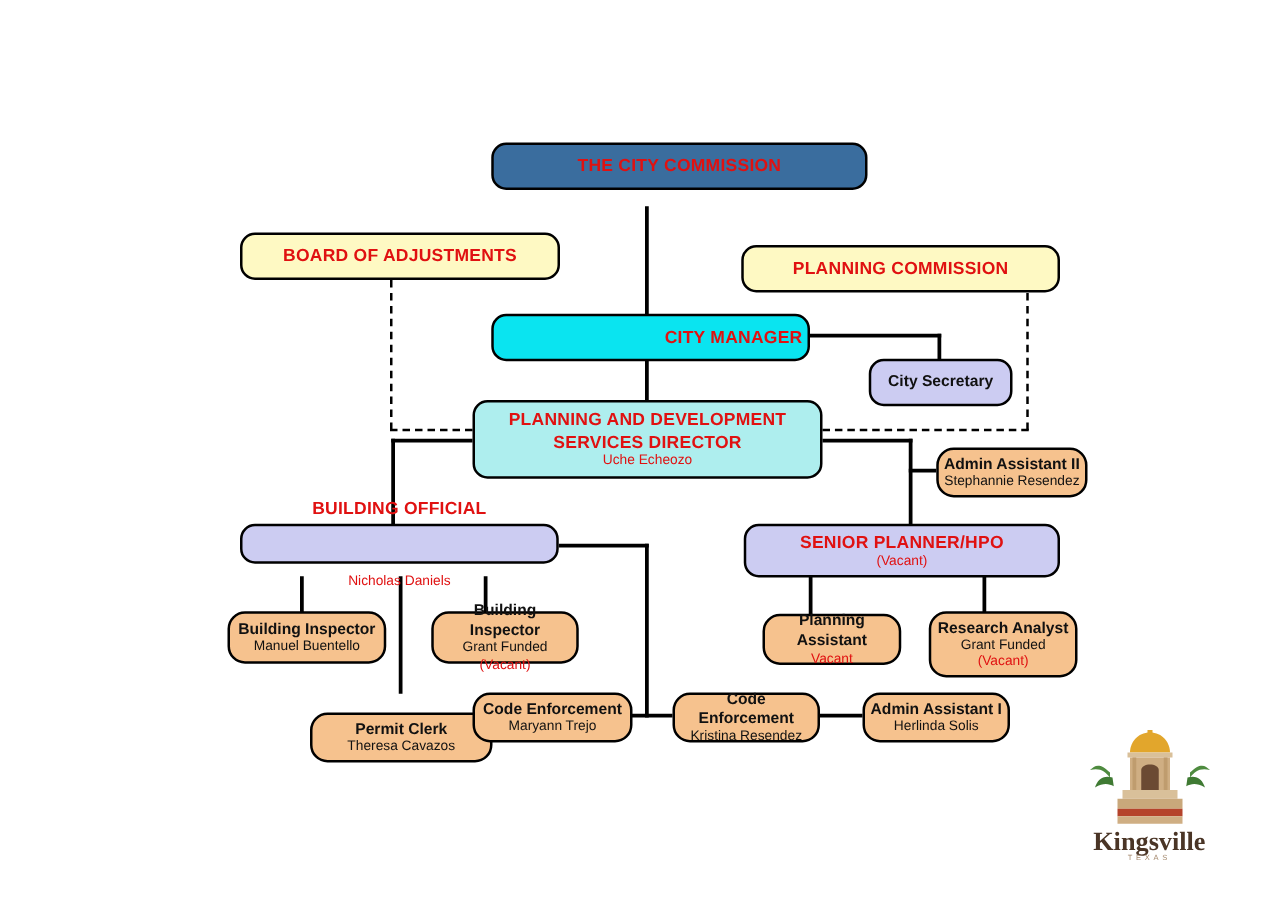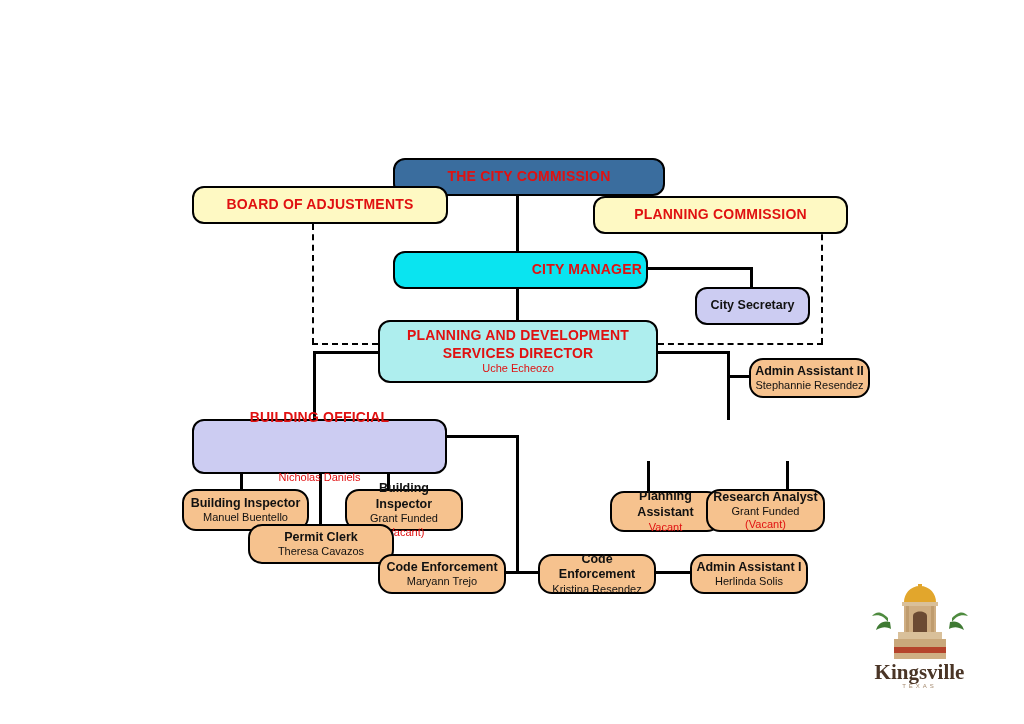--- a/index.html
+++ b/index.html
@@ -58,21 +58,21 @@
   <div class="vline" style="left:319px;top:461px;height:94px;"></div>
   <div class="vline" style="left:387px;top:461px;height:29px;"></div>
   <div class="hline" style="left:447px;top:435px;width:72px;"></div>
   <div class="vline" style="left:516px;top:435px;height:139px;"></div>
   <div class="hline" style="left:505px;top:571px;width:33px;"></div>
   <div class="hline" style="left:655px;top:571px;width:35px;"></div>
 
   <div class="vline" style="left:647px;top:461px;height:31px;"></div>
   <div class="vline" style="left:786px;top:461px;height:29px;"></div>
 
-  <div class="node fill-commission" style="left:393px;top:114px;width:272px;height:38px;margin-top:44px;">
+  <div class="node fill-commission" style="left:393px;top:114px;width:301px;height:38px;">
     <div class="title-lg t-red">THE  CITY COMMISSION</div>
   </div>
 
   <div class="node fill-board" style="left:192px;top:186px;width:256px;height:38px;">
     <div class="title-lg t-red">BOARD OF ADJUSTMENTS</div>
   </div>
 
   <div class="node fill-board" style="left:593px;top:196px;width:255px;height:38px;">
     <div class="title-lg t-red">PLANNING COMMISSION</div>
   </div>
@@ -88,47 +88,51 @@
   <div class="node fill-director" style="left:378px;top:320px;width:280px;height:63px;">
     <div class="title-lg t-red">PLANNING AND DEVELOPMENT SERVICES DIRECTOR</div>
     <div class="sub t-red">Uche Echeozo</div>
   </div>
 
   <div class="node fill-peach" style="left:749px;top:358px;width:121px;height:40px;">
     <div class="title-sm t-black">Admin Assistant II</div>
     <div class="sub t-black">Stephannie Resendez</div>
   </div>
 
-  <div class="node fill-lavender" style="left:192px;top:419px;width:255px;height:55px;gap:44px;">
+  <div class="node fill-lavender" style="left:192px;top:419px;width:255px;height:32px;gap:44px;">
     <div class="title-lg t-red">BUILDING OFFICIAL</div>
     <div class="sub t-red">Nicholas Daniels</div>
   </div>
 
+  <div class="node fill-lavender" style="left:595px;top:419px;width:253px;height:43px;">
+    <div class="title-lg t-red">SENIOR PLANNER/HPO</div>
+    <div class="sub t-red">(Vacant)</div>
+  </div>
 
   <div class="node fill-peach" style="left:182px;top:489px;width:127px;height:42px;">
     <div class="title-sm t-black">Building Inspector</div>
     <div class="sub t-black">Manuel Buentello</div>
   </div>
 
   <div class="node fill-peach" style="left:345px;top:489px;width:118px;height:42px;">
     <div class="title-sm t-black">Building Inspector</div>
     <div class="sub"><span class="t-black">Grant Funded </span><span class="t-red">(Vacant)</span></div>
   </div>
 
   <div class="node fill-peach" style="left:610px;top:491px;width:111px;height:41px;">
     <div class="title-sm t-black">Planning Assistant</div>
     <div class="sub t-red">Vacant</div>
   </div>
 
-  <div class="node fill-peach" style="left:706px;top:489px;width:119px;height:43px;">
+  <div class="node fill-peach" style="left:743px;top:489px;width:119px;height:53px;">
     <div class="title-sm t-black">Research Analyst</div>
     <div class="sub"><span class="t-black">Grant Funded </span><span class="t-red">(Vacant)</span></div>
   </div>
 
-  <div class="node fill-peach" style="left:248px;top:524px;width:146px;height:40px;border-radius:14px;">
+  <div class="node fill-peach" style="left:248px;top:570px;width:146px;height:40px;border-radius:14px;">
     <div class="title-sm t-black">Permit Clerk</div>
     <div class="sub t-black">Theresa Cavazos</div>
   </div>
 
   <div class="node fill-peach" style="left:378px;top:554px;width:128px;height:40px;">
     <div class="title-sm t-black">Code Enforcement</div>
     <div class="sub t-black">Maryann Trejo</div>
   </div>
 
   <div class="node fill-peach" style="left:538px;top:554px;width:118px;height:40px;">

